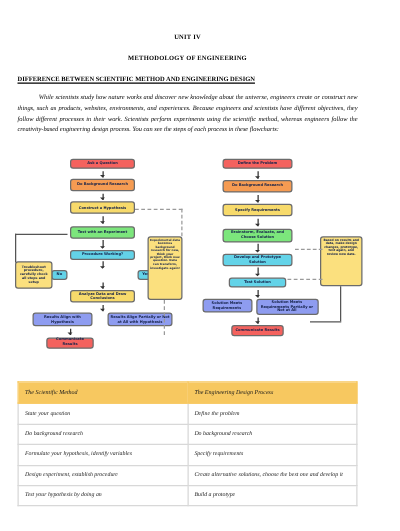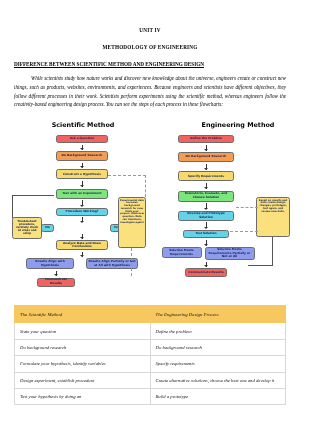--- a/index.html
+++ b/index.html
@@ -68,21 +68,20 @@
 
   <div class="hdr" id="unit">UNIT IV</div>
   <div class="hdr" id="method">METHODOLOGY OF ENGINEERING</div>
   <div id="diff">DIFFERENCE BETWEEN SCIENTIFIC METHOD AND ENGINEERING DESIGN</div>
 
   <div class="para"><span class="ind"></span><span>While scientists study how nature works and discover new knowledge about the universe, engineers create or construct new things, such as products, websites, environments, and experiences. Because engineers and scientists have different objectives, they follow different processes in their work. Scientists perform experiments using the scientific method, whereas engineers follow the creativity-based engineering design process. You can see the steps of each process in these flowcharts:</span></div>
 
   <div class="charts">
 
     <div class="col sci">
-      <div class="ctitle">Scientific Method</div>
       <div class="stack" style="width:132px;">
 
         <div class="node red" style="width:52px;height:8px;">Ask a Question</div>
         <div class="arrow" style="height:5px;"></div>
         <div class="node orange" style="width:52px;height:10px;">Do Background Research</div>
         <div class="arrow" style="height:5px;"></div>
         <div class="node yellow" style="width:52px;height:10px;">Construct a Hypothesis</div>
         <div class="arrow" style="height:6px;"></div>
         <div class="node green" style="width:52px;height:10px;">Test with an Experiment</div>
         <div class="arrow" style="height:6px;"></div>
@@ -111,21 +110,20 @@
 
         <div class="solidln" style="left:-4px;top:60px;width:1px;height:23px;"></div>
         <div class="solidln" style="left:-4px;top:60px;width:42px;height:1px;"></div>
         <div class="dashed" style="left:92px;top:40px;width:38px;border-width:0 0 .5px 0;"></div>
         <div class="dashed" style="left:129px;top:40px;height:22px;border-width:0 0 0 .5px;"></div>
         <div class="dashed" style="left:115px;top:113px;height:28px;border-width:0 0 0 .5px;"></div>
       </div>
     </div>
 
     <div class="col eng">
-      <div class="ctitle">Engineering Method</div>
       <div class="stack" style="width:144px;">
 
         <div class="node red" style="width:56px;height:8px;margin-left:18px;">Define the Problem</div>
         <div class="arrow" style="height:6px;margin-left:46px;"></div>
         <div class="node orange" style="width:56px;height:10px;margin-left:18px;">Do Background Research</div>
         <div class="arrow" style="height:6px;margin-left:46px;"></div>
         <div class="node yellow" style="width:56px;height:10px;margin-left:18px;">Specify Requirements</div>
         <div class="arrow" style="height:6px;margin-left:46px;"></div>
         <div class="node green" style="width:56px;height:11px;margin-left:18px;">Brainstorm, Evaluate, and Choose Solution</div>
         <div class="arrow" style="height:6px;margin-left:46px;"></div>

